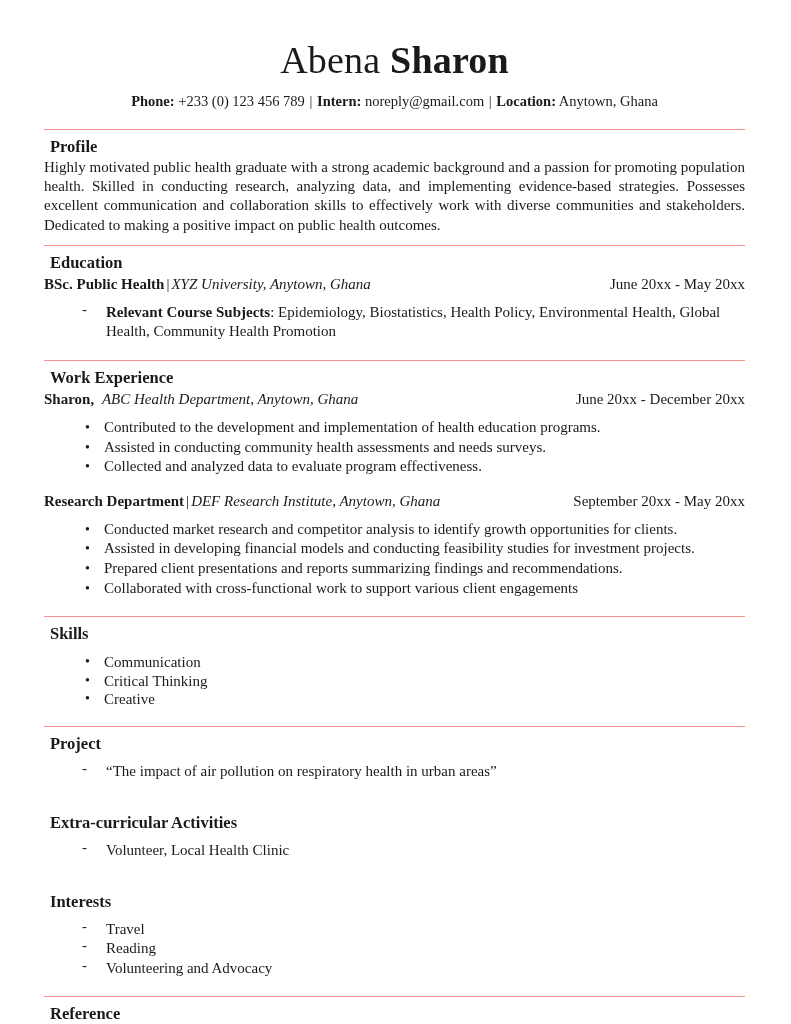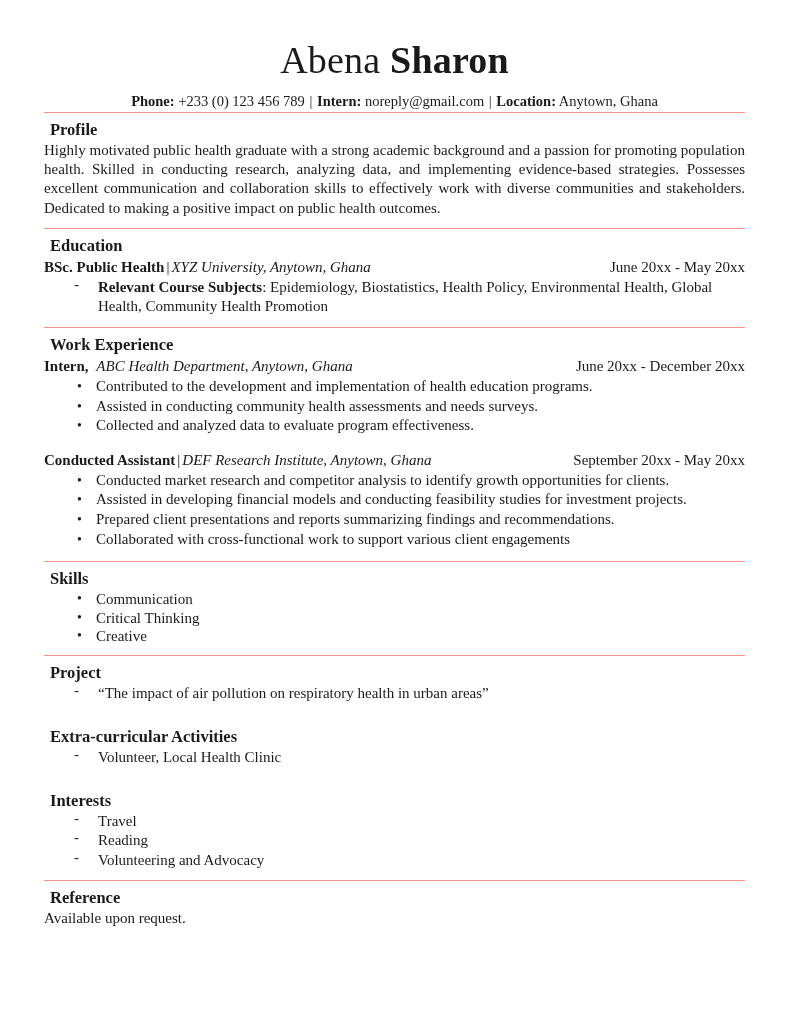--- a/index.html
+++ b/index.html
@@ -16,21 +16,21 @@
   }
   .page {
     width: 791px;
     height: 1024px;
     box-sizing: border-box;
     padding: 36px 46px 0 44px;
     position: relative;
   }
 
   
-  .header { text-align: center; margin-bottom: 1px; }
+  .header { text-align: center; margin-bottom: 18px; }
   .name {
     font-size: 38px;
     line-height: 48px;
     letter-spacing: 0.2px;
     white-space: nowrap;
   }
   .name .first { font-weight: 400; }
   .name .last  { font-weight: 700; }
   .contact {
     font-size: 14.5px;
@@ -72,21 +72,21 @@
     line-height: 21px;
     gap: 14px;
   }
   .entry-head .role { font-weight: 700; white-space: nowrap; }
   .entry-head .org  { font-style: italic; margin-top: 20px; }
   .entry-head .pipe { font-weight: 400; font-style: normal; padding: 0 2px; }
   .entry-head .dates { white-space: nowrap; }
 
   
   ul.dash, ul.dot {
-    margin: 0;
+    margin: 8px;
     padding: 0;
     list-style: none;
   }
   ul.dash > li, ul.dot > li {
     position: relative;
     font-size: 15px;
     line-height: 19.6px;
     padding-left: 54px;
   }
   ul.dash > li::before {
@@ -169,35 +169,35 @@
 
   <div class="gap-sm"></div>
 
   <hr class="rule">
   <section>
     <h2 class="sec-title">Work Experience</h2>
 
     <div class="entry">
       <div class="entry-head">
         <div>
-          <span class="role">Intern,</span><span class="pipe"></span> <span class="org">ABC Health Department, Anytown, Ghana</span>
+          <span class="role">Sharon,</span><span class="pipe"></span> <span class="org">ABC Health Department, Anytown, Ghana</span>
         </div>
         <div class="dates">June 20xx - December 20xx</div>
       </div>
       <ul class="dot">
         <li>Contributed to the development and implementation of health education programs.</li>
         <li>Assisted in conducting community health assessments and needs surveys.</li>
         <li>Collected and analyzed data to evaluate program effectiveness.</li>
       </ul>
     </div>
 
     <div class="entry">
       <div class="entry-head">
         <div>
-          <span class="role">Conducted Assistant</span><span class="pipe">|</span><span class="org">DEF Research Institute, Anytown, Ghana</span>
+          <span class="role">Research Department</span><span class="pipe">|</span><span class="org">DEF Research Institute, Anytown, Ghana</span>
         </div>
         <div class="dates">September 20xx - May 20xx</div>
       </div>
       <ul class="dot">
         <li>Conducted market research and competitor analysis to identify growth opportunities for clients.</li>
         <li>Assisted in developing financial models and conducting feasibility studies for investment projects.</li>
         <li>Prepared client presentations and reports summarizing findings and recommendations.</li>
         <li>Collaborated with cross-functional work to support various client engagements</li>
       </ul>
     </div>

